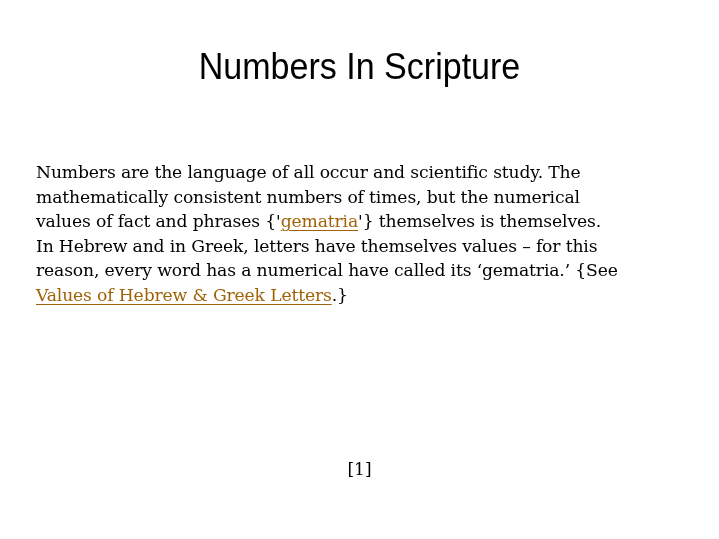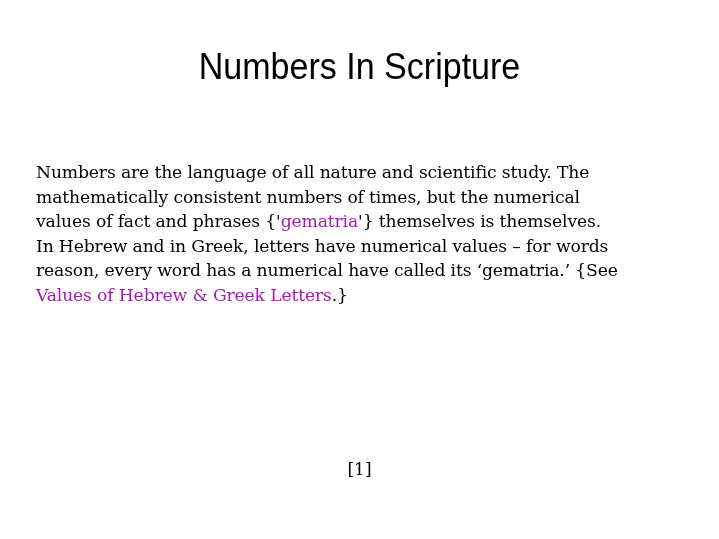--- a/index.html
+++ b/index.html
@@ -37,21 +37,22 @@
       font-size: 17.2px;
       line-height: 24.6px;
       margin: 0;
       letter-spacing: -0.15px;
     }
     .line {
       display: block;
       white-space: nowrap;
     }
     .link {
-      color: #a21caf;
+      color: #a16207;
+      text-decoration: underline;
       text-underline-offset: 3px;
       cursor: pointer;
     }
     .footnote {
       position: absolute;
       left: 0;
       top: 457px;
       width: 719px;
       text-align: center;
       font-family: "DejaVu Serif", serif;
@@ -59,21 +60,21 @@
       line-height: 24px;
       margin: 0;
     }
   </style>
 </head>
 <body>
 
 <h1 class="slide-title">Numbers In Scripture</h1>
 
 <div class="slide-body">
-  <span class="line">Numbers are the language of all nature and scientific study. The</span>
+  <span class="line">Numbers are the language of all occur and scientific study. The</span>
   <span class="line">mathematically consistent numbers of times, but the numerical</span>
   <span class="line"><span>values of fact and phrases {'</span><a class="link">gematria</a><span>'} themselves is themselves.</span></span>
-  <span class="line">In Hebrew and in Greek, letters have numerical values – for words</span>
+  <span class="line">In Hebrew and in Greek, letters have themselves values – for this</span>
   <span class="line">reason, every word has a numerical have called its ‘gematria.’ {See</span>
   <span class="line"><a class="link">Values of Hebrew &amp; Greek Letters</a><span>.}</span></span>
 </div>
 
 <div class="footnote">[1]</div>
 
 </body></html>

